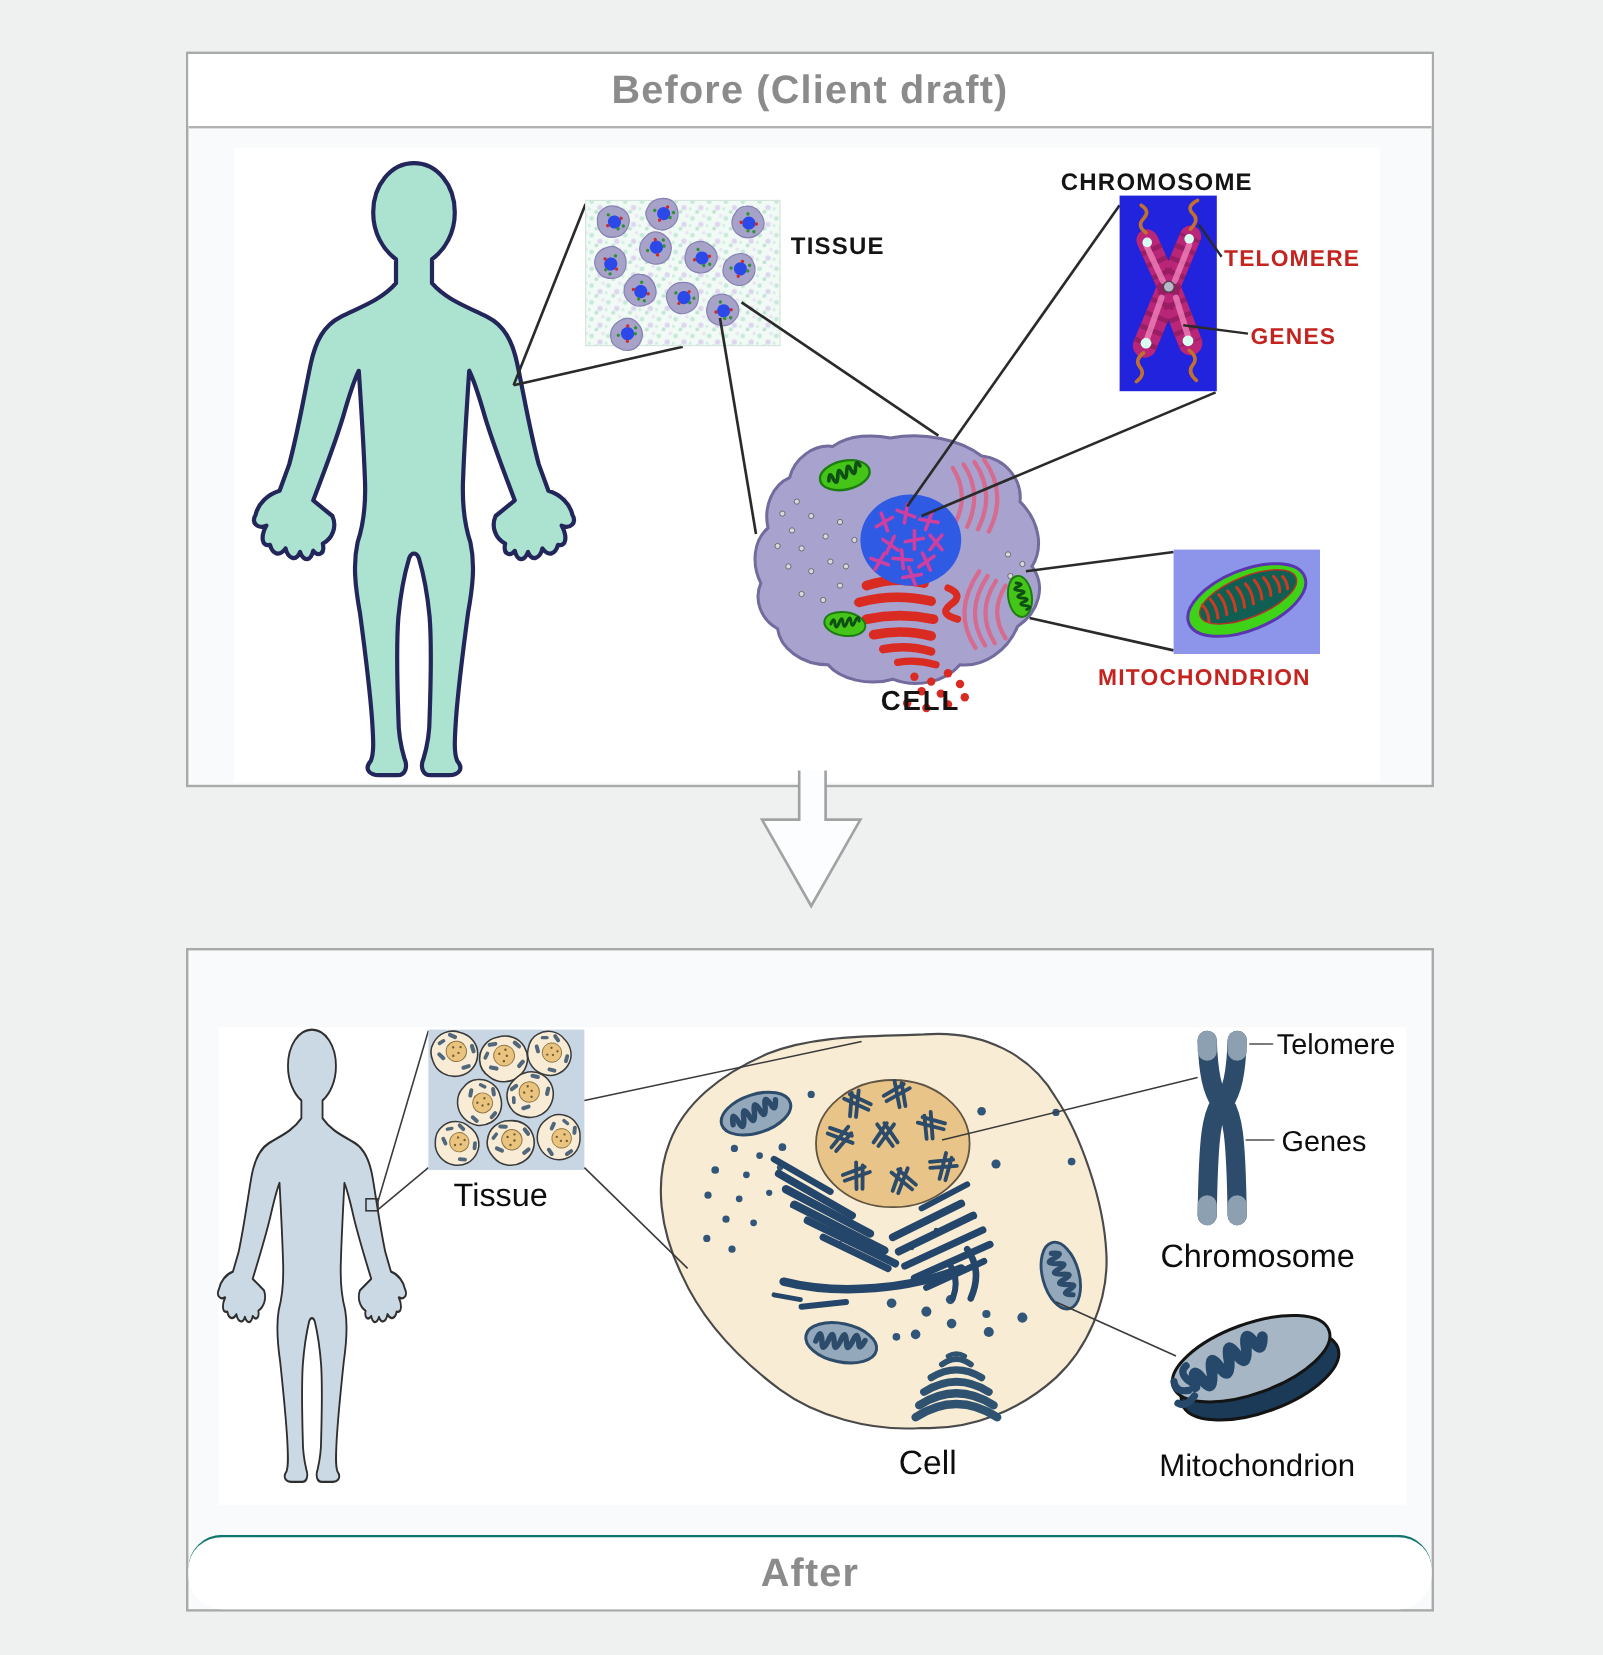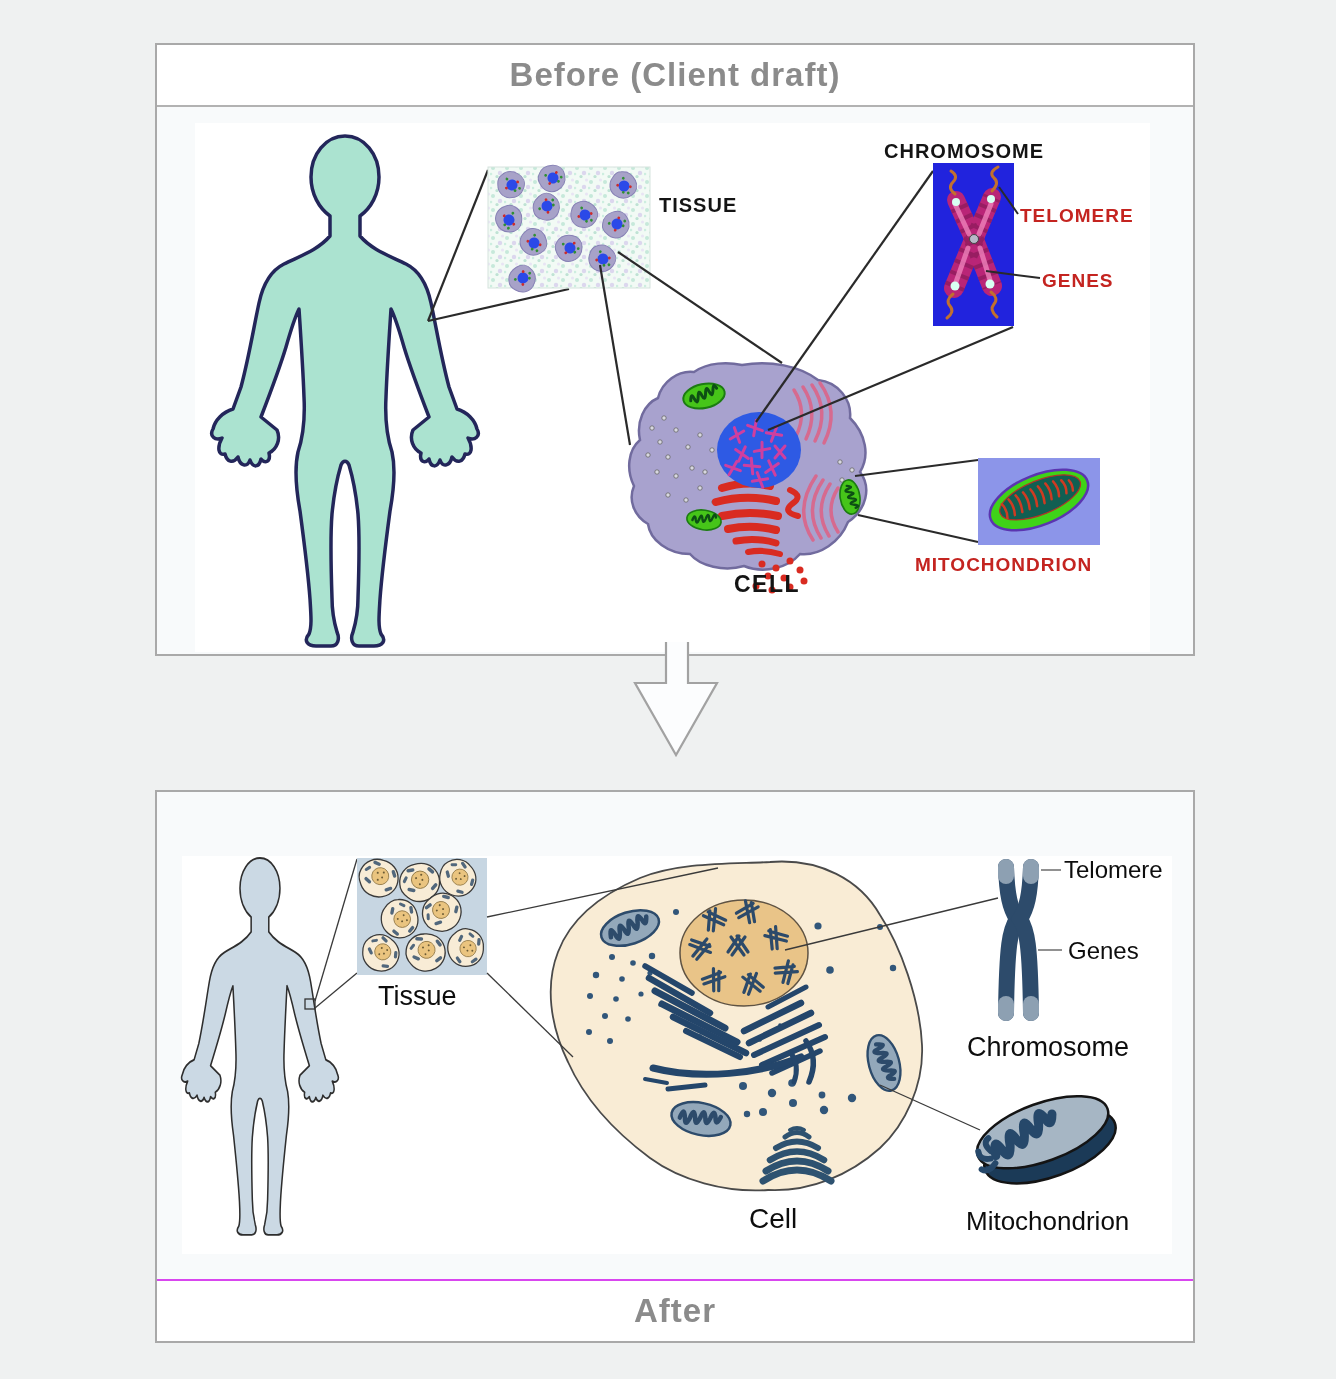--- a/index.html
+++ b/index.html
@@ -13,21 +13,21 @@
     position:absolute;left:155px;width:1040px;
     background:#f8fafb;border:2px solid #a9a9a9;box-sizing:border-box;z-index:1;
   }
   .panel-before{top:33px;height:613px;margin-top:10px;}
   .panel-after{top:790px;height:553px;}
   .panel-bar{
     background:#ffffff;height:60px;display:flex;align-items:center;justify-content:center;
     font-weight:bold;font-size:33px;color:#8b8b8b;letter-spacing:1px;
   }
   .panel-before .panel-bar{border-bottom:2px solid #b2b2b2;}
-  .panel-after .panel-bar{border-top:2px solid #d946ef;}
+  .panel-after .panel-bar{border-top:2px solid #0f766e;border-radius:28px;}
   .panel-content{position:relative;}
   .panel-content svg{display:block;}
   .down-arrow{position:absolute;left:630px;top:641px;z-index:3;}
 </style>
 </head>
 <body>
 
 <section class="panel panel-before">
   <header class="panel-bar">
     <span>Before (Client draft)</span>

